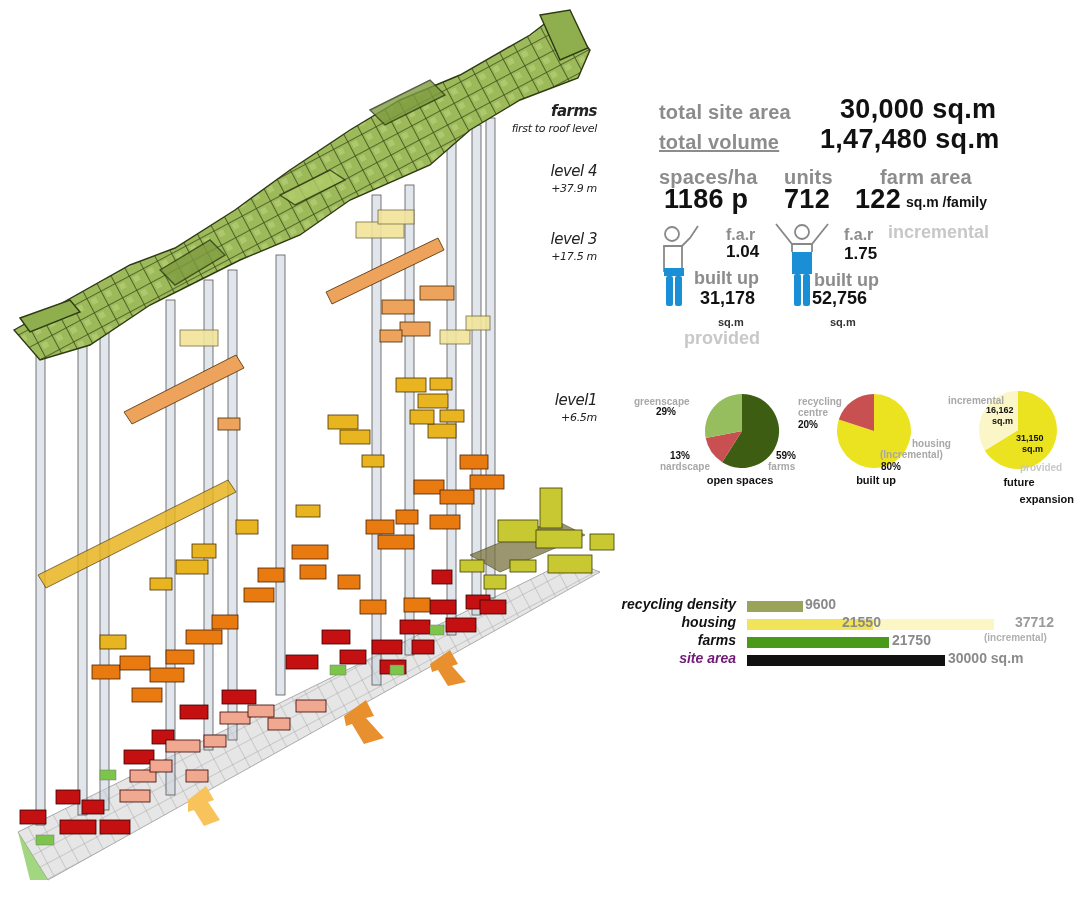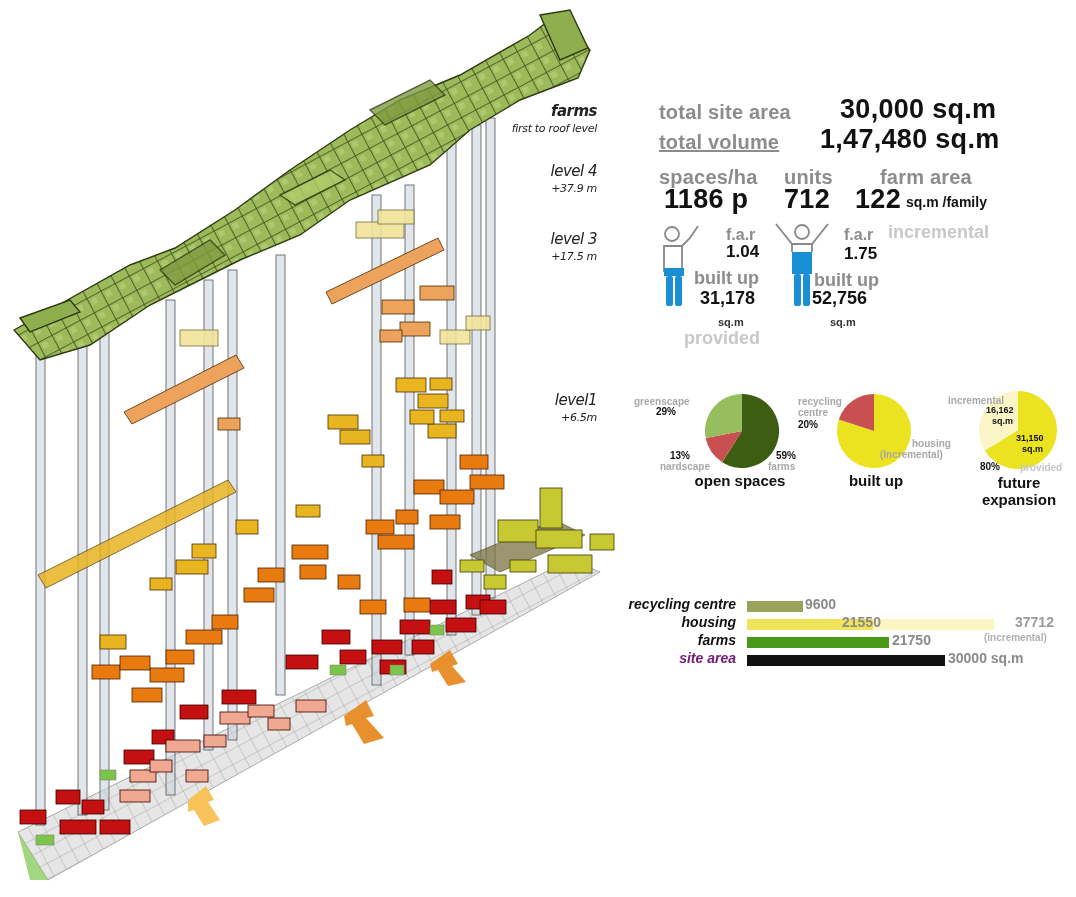--- a/index.html
+++ b/index.html
@@ -10,21 +10,21 @@
   .lvl .name { font-size: 15px; letter-spacing: -0.5px; }
   .lvl .sub { font-size: 11px; margin-top: 2px; letter-spacing: -0.3px; }
   .lvl.farms .name { font-weight: bold; font-size: 15px; }
   .g { color: #8c8c8c; font-weight: bold; }
   .k { color: #111; font-weight: bold; }
   .lg { color: #c8c8c8; font-weight: bold; }
   .stat-label { font-size: 20px; letter-spacing: 0.2px; }
   .stat-value { font-size: 27px; letter-spacing: 0.3px; }
   .small { font-size: 11px; }
   .pie-lbl { font-size: 10px; line-height: 11px; }
-  .pie-title { font-size: 15px; font-weight: bold; color: #111; text-align: center; line-height: 17px; }
+  .pie-title { font-size: 11px; font-weight: bold; color: #111; text-align: center; line-height: 17px; }
   .bar-label { position: absolute; width: 130px; text-align: right; font-size: 14px; font-weight: bold; font-style: italic; }
   .bar { position: absolute; height: 11px; }
   .bar-val { position: absolute; font-size: 14px; font-weight: bold; color: #8a8a8a; }
 </style>
 </head>
 <body>
 
 <div id="diagram">
   <svg width="620" height="897" viewBox="0 0 620 897" xmlns="http://www.w3.org/2000/svg">
     <defs>
@@ -290,43 +290,43 @@
 
     <path d="M0 0 L0 -37 A37 37 0 1 1 -35.2 -11.4 Z" fill="#ece320"></path>
 
     <path d="M0 0 L-35.2 -11.4 A37 37 0 0 1 0 -37 Z" fill="#c85050"></path>
   </svg>
   <div class="abs pie-lbl" style="left:798px; top:396px; color:#a8a8a8; font-weight:bold;">recycling</div>
   <div class="abs pie-lbl" style="left:798px; top:407px; color:#a8a8a8; font-weight:bold;">centre</div>
   <div class="abs pie-lbl k" style="left:798px; top:419px;">20%</div>
   <div class="abs pie-lbl" style="left:912px; top:438px; color:#a8a8a8; font-weight:bold;">housing</div>
   <div class="abs pie-lbl" style="left:880px; top:449px; color:#a8a8a8; font-weight:bold;">(Incremental)</div>
-  <div class="abs pie-lbl k" style="left:980px; top:461px;">80%</div>
+  <div class="abs pie-lbl k" style="left:881px; top:461px;">80%</div>
   <div class="abs pie-title" style="left:816px; top:472px; width:120px;">built up</div>
 </div>
 
 <div>
   <svg class="abs" style="left:978px; top:390px;" width="80" height="80" viewBox="-40 -40 80 80">
 
     <path d="M0 0 L0 -39 A39 39 0 1 1 -33.2 20.5 Z" fill="#ece320"></path>
 
     <path d="M0 0 L-33.2 20.5 A39 39 0 0 1 0 -39 Z" fill="#fbf6c8"></path>
   </svg>
   <div class="abs pie-lbl" style="left:948px; top:395px; color:#a8a8a8; font-weight:bold;">incremental</div>
   <div class="abs pie-lbl k" style="left:986px; top:405px; font-size:9px;">16,162</div>
   <div class="abs pie-lbl k" style="left:992px; top:416px; font-size:9px;">sq.m</div>
   <div class="abs pie-lbl k" style="left:1016px; top:433px; font-size:9px;">31,150</div>
   <div class="abs pie-lbl k" style="left:1022px; top:444px; font-size:9px;">sq.m</div>
   <div class="abs pie-lbl" style="left:1020px; top:462px; color:#c8c8c8; font-weight:bold;">provided</div>
   <div class="abs pie-title" style="left:964px; top:474px; width:110px;">future</div>
-  <div class="abs pie-title" style="left:964px; top:491px; width:110px;">expansion</div>
-</div>
-
-<div>
-  <div class="bar-label" style="left:606px; top:596px; color:#111;">recycling centre</div>
+  <div class="abs pie-title" style="left:964px; top:491px; width:110px;text-align:right;">expansion</div>
+</div>
+
+<div>
+  <div class="bar-label" style="left:606px; top:596px; color:#111;">recycling density</div>
   <div class="bar" style="left:747px; top:601px; width:56px; background:#9aa35a;"></div>
   <div class="bar-val" style="left:805px; top:596px;">9600</div>
 
   <div class="bar-label" style="left:606px; top:614px; color:#111;">housing</div>
   <div class="bar" style="left:747px; top:619px; width:247px; background:#fbf6c4;"></div>
   <div class="bar" style="left:747px; top:619px; width:126px; background:#f2e45a;"></div>
   <div class="bar-val" style="left:842px; top:614px;">21550</div>
   <div class="bar-val" style="left:1015px; top:614px; color:#9a9a9a;">37712</div>
   <div class="abs" style="left:984px; top:632px; font-size:10px; font-weight:bold; color:#b0b0b0;">(incremental)</div>
 

